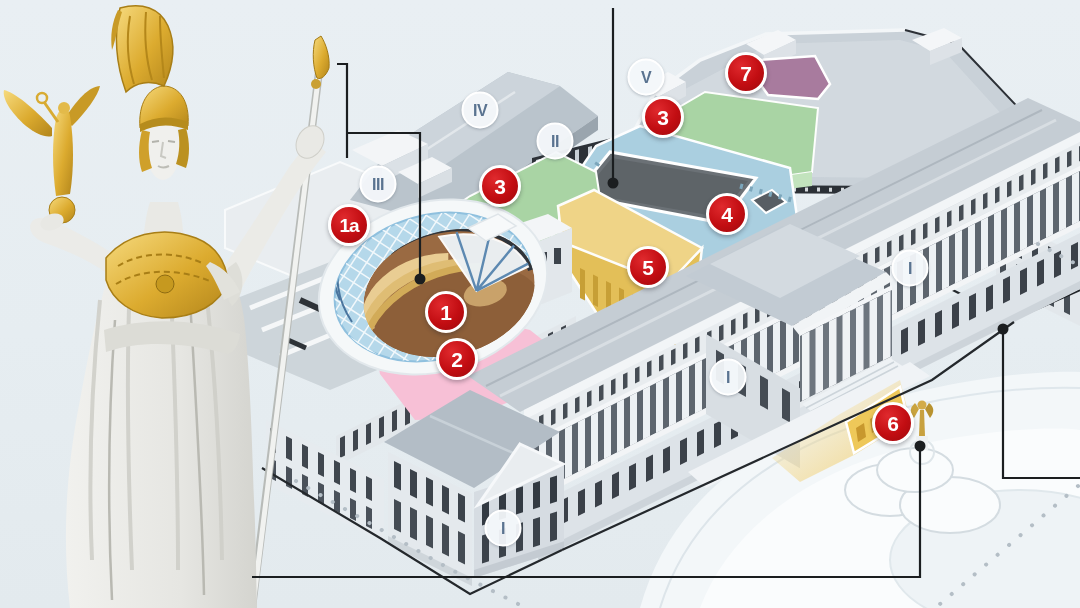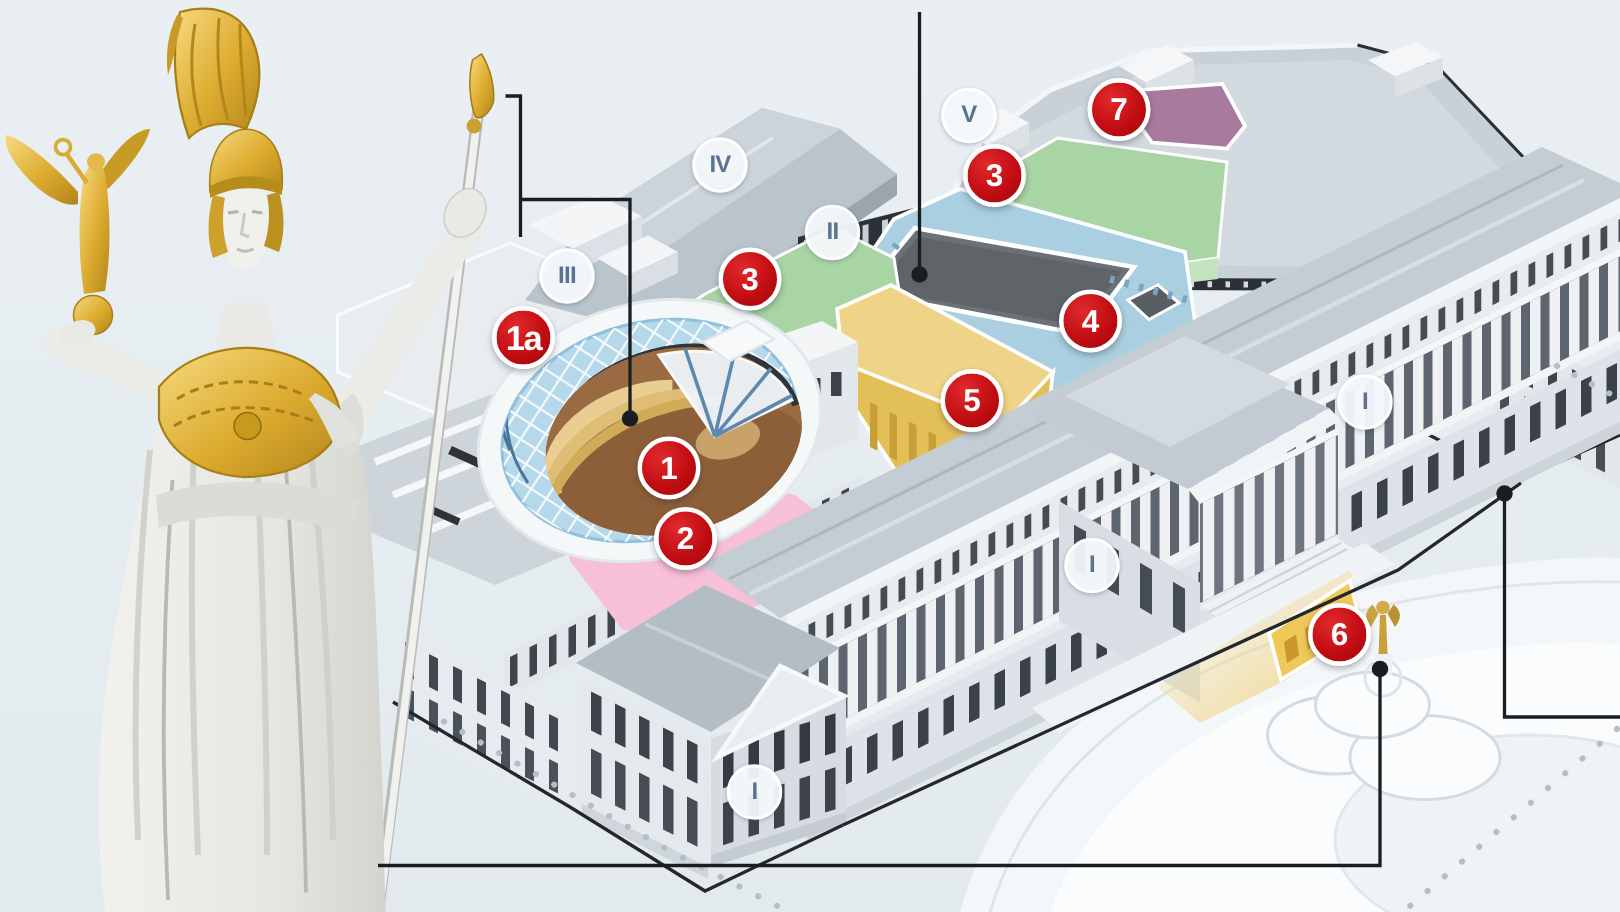--- a/index.html
+++ b/index.html
@@ -13,21 +13,21 @@
   .marker{
     position:absolute;transform:translate(-50%,-50%);
     display:flex;align-items:center;justify-content:center;
     border-radius:50%;font-weight:bold;line-height:1;
   }
   .marker.red{
     width:36px;height:36px;color:#fff;font-size:21px;
     background:radial-gradient(circle at 36% 30%,#e02a2e 0%,#c20d12 55%,#9e090d 100%);
     border:3px solid #fff;box-shadow:0 2px 4px rgba(40,40,50,.35);
   }
-  .marker.red.wide{font-size:23px;letter-spacing:-1px;}
+  .marker.red.wide{font-size:19px;letter-spacing:-1px;}
   .marker.roman{
     width:33px;height:33px;color:#5a7390;font-size:16px;letter-spacing:-.5px;
     background:rgba(243,247,250,.95);
     border:2.5px solid #fff;box-shadow:0 1px 3px rgba(70,80,95,.35);
   }
 </style>
 </head>
 <body>
 
 <div class="stage">
@@ -662,18 +662,18 @@
       <div class="marker red" style="left: 457px; top: 359px;">2</div>
       <div class="marker red" style="left: 500px; top: 186px;">3</div>
       <div class="marker red" style="left: 663px; top: 117px;">3</div>
       <div class="marker red" style="left: 727px; top: 214px;">4</div>
       <div class="marker red" style="left: 648px; top: 267px;">5</div>
       <div class="marker red" style="left: 893px; top: 423px;">6</div>
       <div class="marker red" style="left: 746px; top: 73px;">7</div>
       <div class="marker roman" style="left: 910px; top: 268px;">I</div>
       <div class="marker roman" style="left: 728px; top: 377px;">I</div>
       <div class="marker roman" style="left: 503px; top: 528px;">I</div>
-      <div class="marker roman" style="left: 555px; top: 155px;">II</div>
+      <div class="marker roman" style="left: 555px; top: 141px;">II</div>
       <div class="marker roman" style="left: 378px; top: 184px;">III</div>
       <div class="marker roman" style="left: 480px; top: 110px; text-align: center;">IV</div>
       <div class="marker roman" style="left: 646px; top: 77px;">V</div>
     </div>
 </div>
 
 </body></html>

